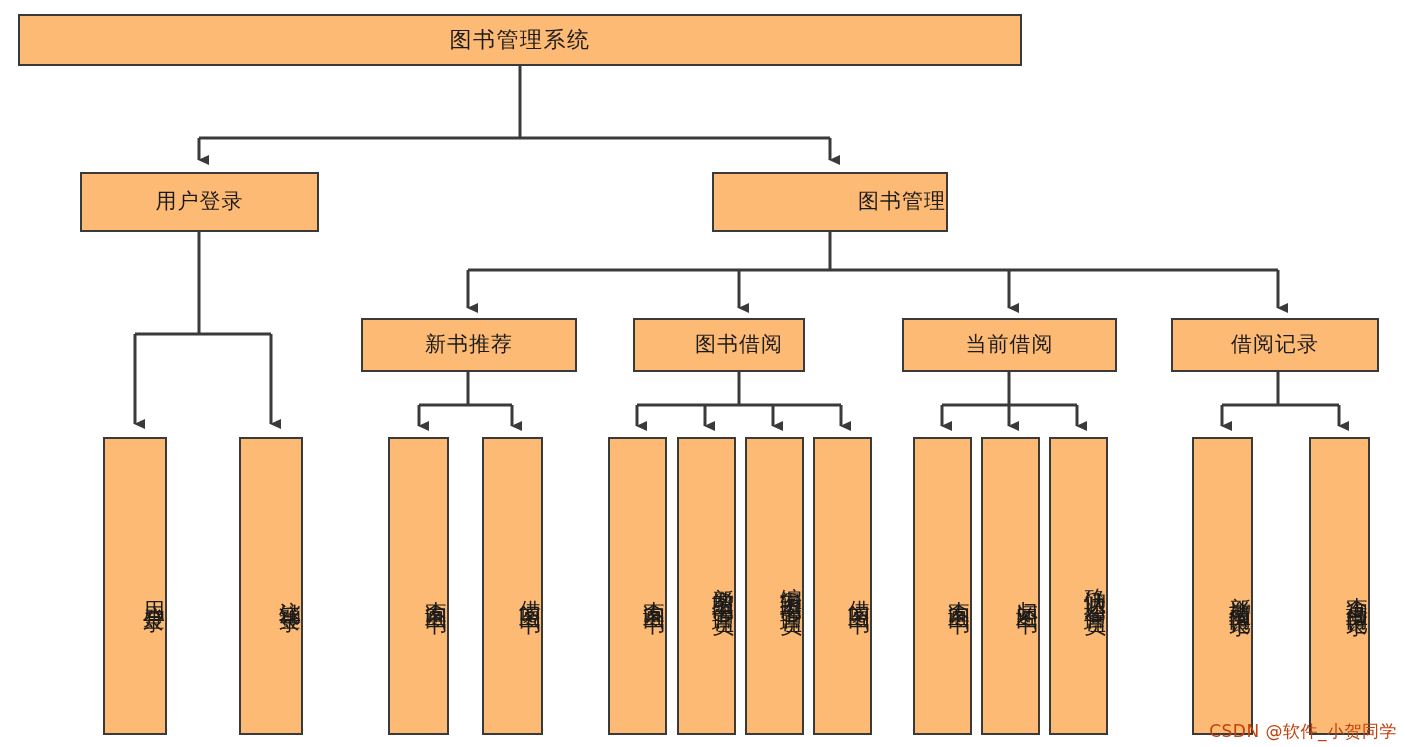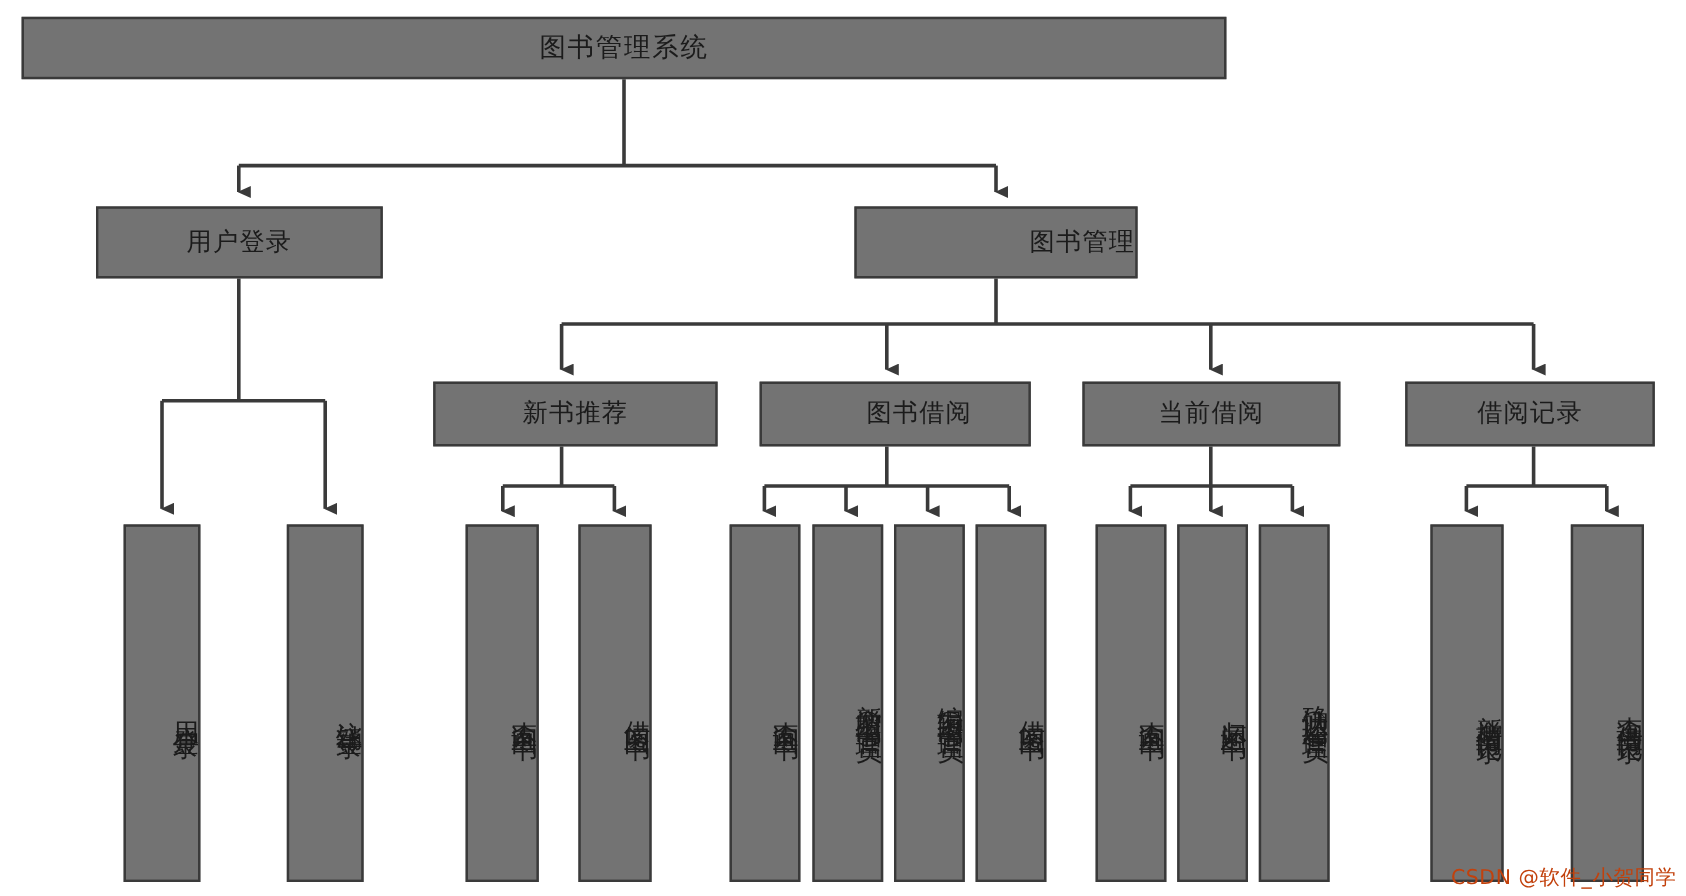--- a/index.html
+++ b/index.html
@@ -19,21 +19,21 @@
     position: absolute;
     left: 0;
     top: 0;
     width: 1405px;
     height: 747px;
   }
   .node {
     position: absolute;
     box-sizing: border-box;
     border: 2px solid #3a3a3a;
-    background: #737373;
+    background: #fdba74;
     display: flex;
     align-items: center;
     justify-content: center;
     color: #1b1b1b;
     z-index: 2;
   }
   .node.h {
     font-size: 21px;
     letter-spacing: 1px;
     line-height: 1.2;
@@ -125,24 +125,24 @@
     <span>图书管理系统</span>
   </div>
 
   <div class="node h" style="left:80px; top:172px; width:239px; height:60px;">
     <span>用户登录</span>
   </div>
   <div class="node h" style="left:712px; top:172px; width:236px; height:60px;justify-content:flex-end;">
     <span>图书管理</span>
   </div>
 
-  <div class="node h" style="left:361px; top:318px; width:237px; height:54px;">
+  <div class="node h" style="left:361px; top:318px; width:216px; height:54px;">
     <span>新书推荐</span>
   </div>
-  <div class="node h" style="left:633px; top:318px; width:226px; height:54px;padding-left:40px;">
+  <div class="node h" style="left:633px; top:318px; width:172px; height:54px;padding-left:40px;">
     <span>图书借阅</span>
   </div>
   <div class="node h" style="left:902px; top:318px; width:215px; height:54px;">
     <span>当前借阅</span>
   </div>
   <div class="node h" style="left:1171px; top:318px; width:208px; height:54px;">
     <span>借阅记录</span>
   </div>
 
   <div class="node v" style="left:103px; top:437px; width:64px; height:298px;">

